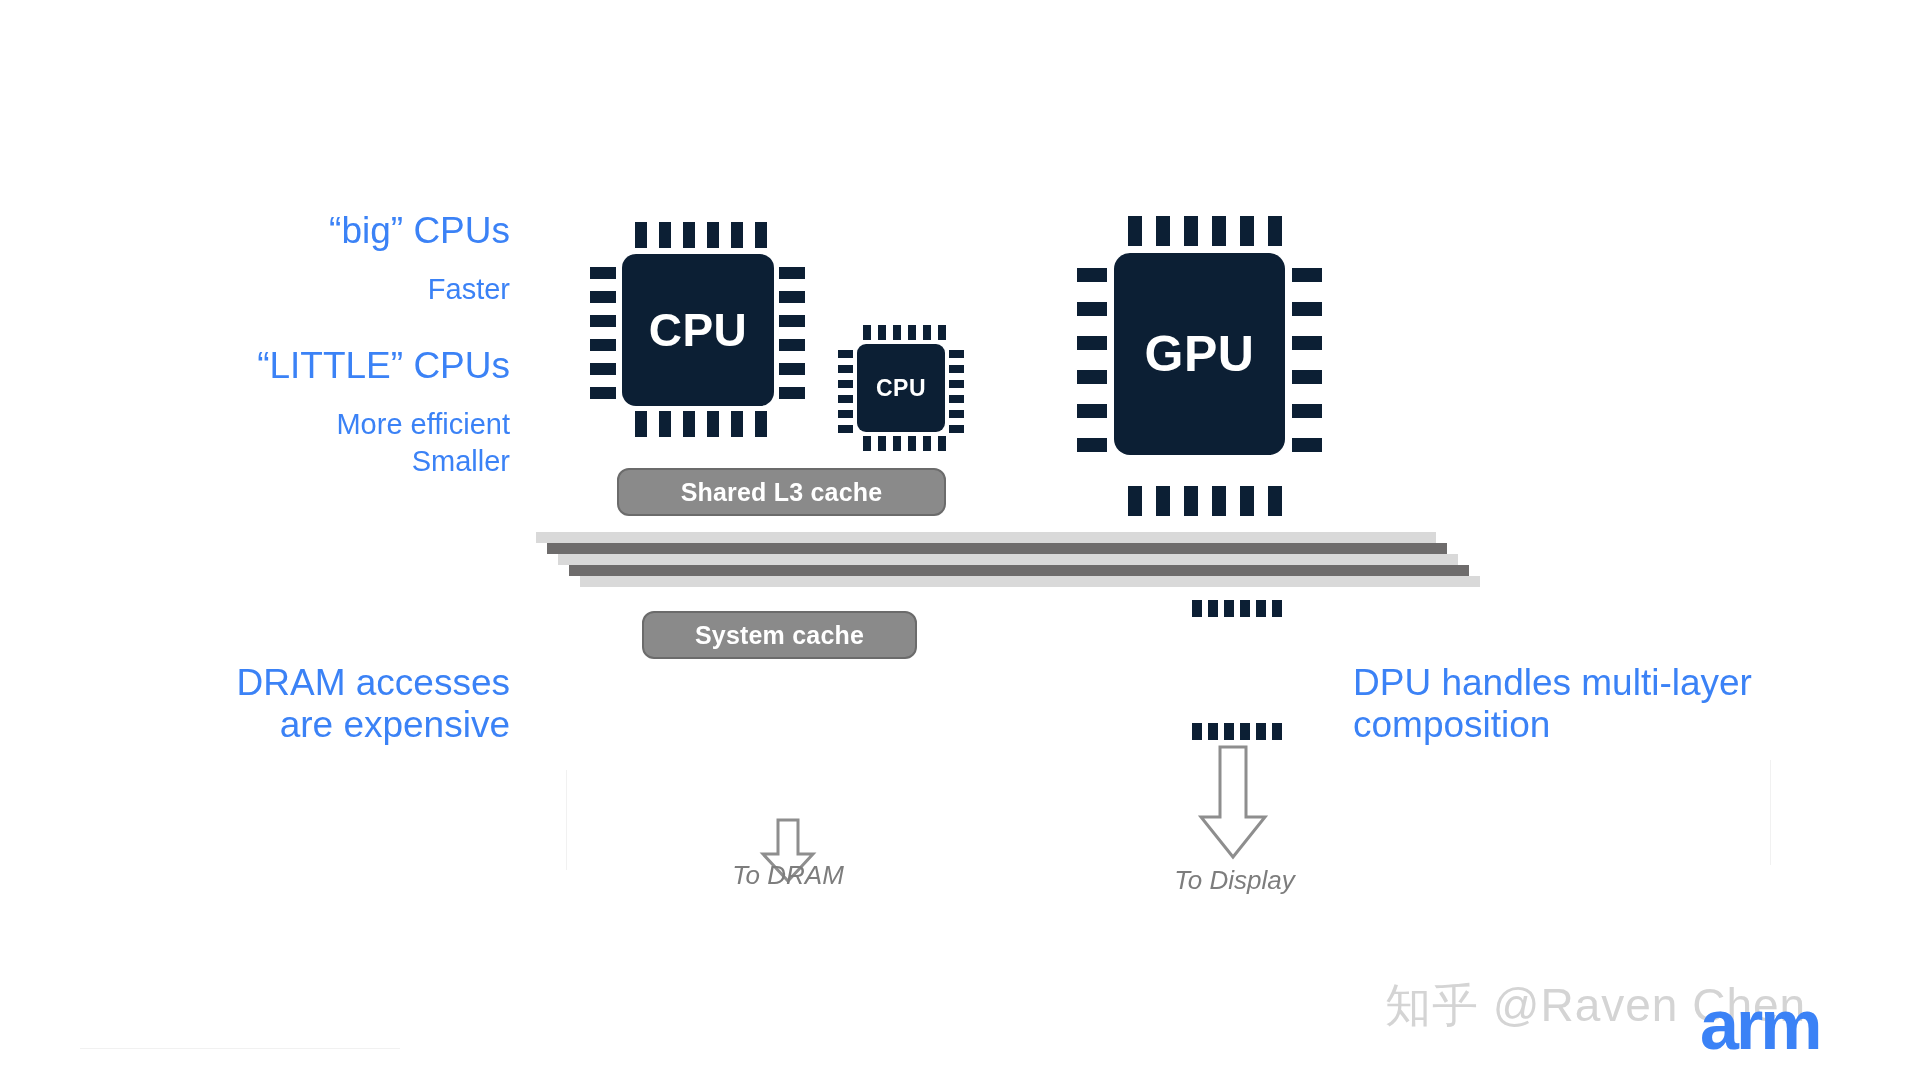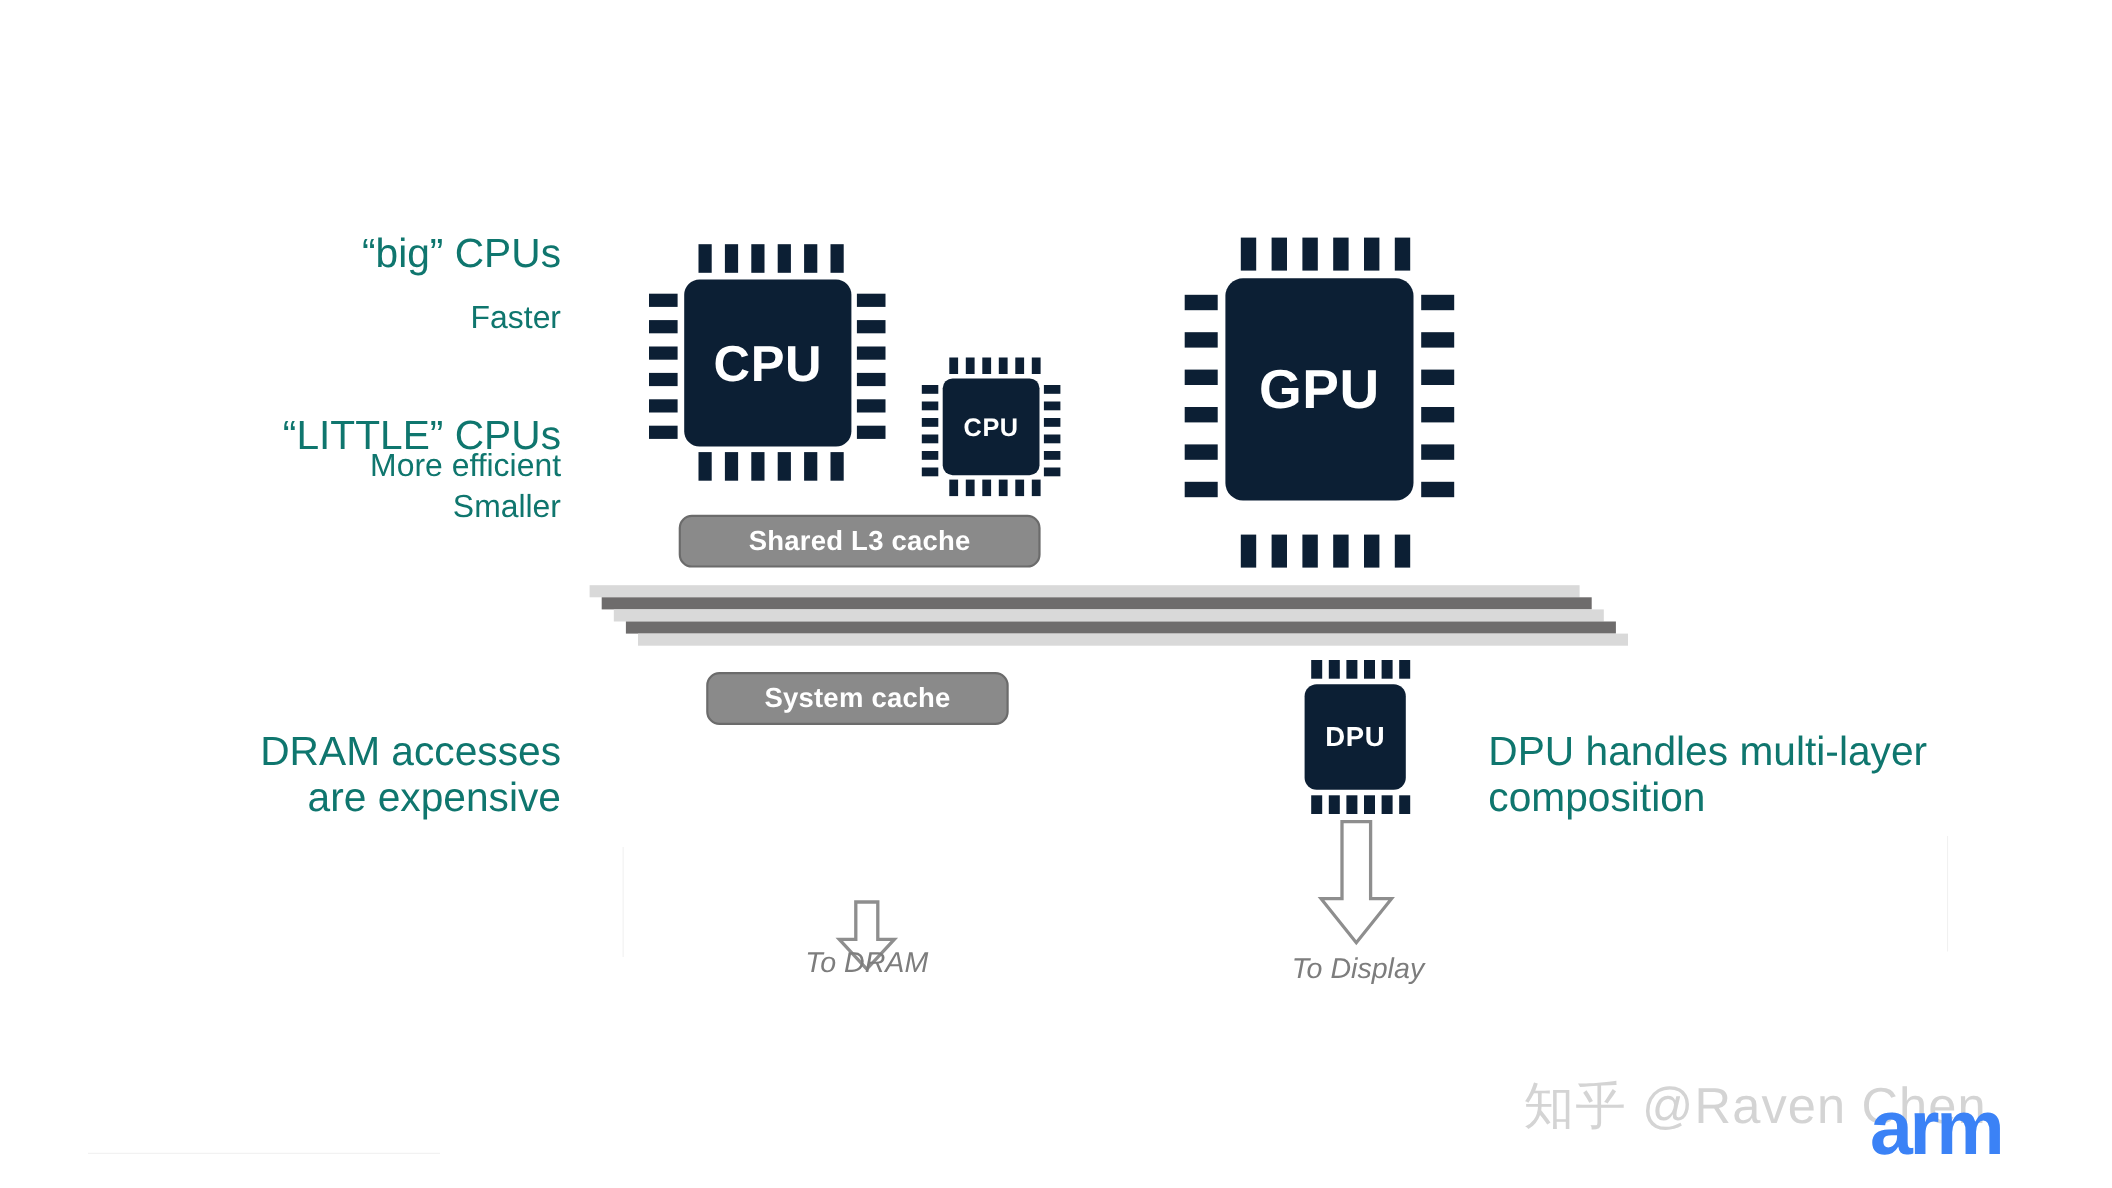--- a/index.html
+++ b/index.html
@@ -25,21 +25,21 @@
   .guide {
     position: absolute;
     background: #f1f1f1;
   }
   .guide.v { width: 1px; }
   .guide.h { height: 1px; }
 
   
   .anno {
     position: absolute;
-    color: #0f766e;
+    color: #3b82f6;
     font-weight: 400;
     line-height: 1.14;
     white-space: pre-line;
   }
   .anno.big   { font-size: 37px; }
   .anno.small { font-size: 29px; }
   .anno.right-align { text-align: right; }
   .anno.left-align  { text-align: left; }
 
   
@@ -128,21 +128,21 @@
 <div id="stage">
 
   <div class="guide v" style="left:566px; top:770px; height:100px;"></div>
   <div class="guide h" style="left:80px; top:1048px; width:320px;"></div>
   <div class="guide v" style="left:1770px; top:760px; height:105px;"></div>
 
   <div class="anno big right-align" style="left:100px; top:210px; width:410px;">“big” CPUs</div>
 
   <div class="anno small right-align" style="left:100px; top:273px; width:410px;">Faster</div>
 
-  <div class="anno big right-align" style="left:60px; top:345px; width:450px;margin-top:30px;">“LITTLE” CPUs</div>
+  <div class="anno big right-align" style="left:60px; top:345px; width:450px;">“LITTLE” CPUs</div>
 
   <div class="anno small right-align" style="left:100px; top:408px; width:410px;">More efficient</div>
 
   <div class="anno small right-align" style="left:100px; top:445px; width:410px;">Smaller</div>
 
   <div class="anno big right-align" style="left:80px; top:662px; width:430px;">DRAM accesses
 are expensive</div>
 
   <div class="anno big left-align" style="left:1353px; top:662px; width:520px;">DPU handles multi-layer
 composition</div>
@@ -251,21 +251,20 @@
     <div class="busline dark" style="left:11px; top:11px; width:900px;"></div>
     <div class="busline light" style="left:22px; top:22px; width:900px;"></div>
     <div class="busline dark" style="left:33px; top:33px; width:900px;"></div>
     <div class="busline light" style="left:44px; top:44px; width:900px;"></div>
   </div>
 
   <div class="cachebar" style="left:642px; top:611px; width:275px; height:48px;">System cache</div>
 
 
   <div class="chip" id="dpu" style="left:1180px; top:600px; width:104px; height:140px;">
-    <div class="body" style="left:6px; top:22px; width:92px; height:96px; font-size:25px; border-radius:11px;">DPU</div>
 
     <div class="pin" style="left:12px; top:0; width:10px; height:17px;"></div>
     <div class="pin" style="left:28px; top:0; width:10px; height:17px;"></div>
     <div class="pin" style="left:44px; top:0; width:10px; height:17px;"></div>
     <div class="pin" style="left:60px; top:0; width:10px; height:17px;"></div>
     <div class="pin" style="left:76px; top:0; width:10px; height:17px;"></div>
     <div class="pin" style="left:92px; top:0; width:10px; height:17px;"></div>
 
     <div class="pin" style="left:12px; bottom:0; width:10px; height:17px;"></div>
     <div class="pin" style="left:28px; bottom:0; width:10px; height:17px;"></div>

